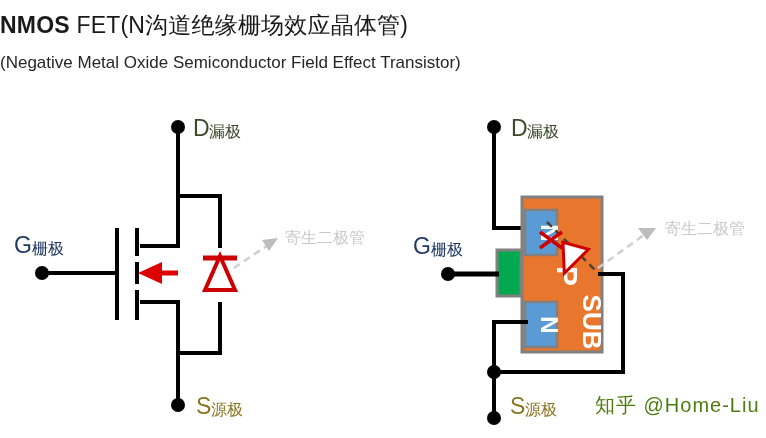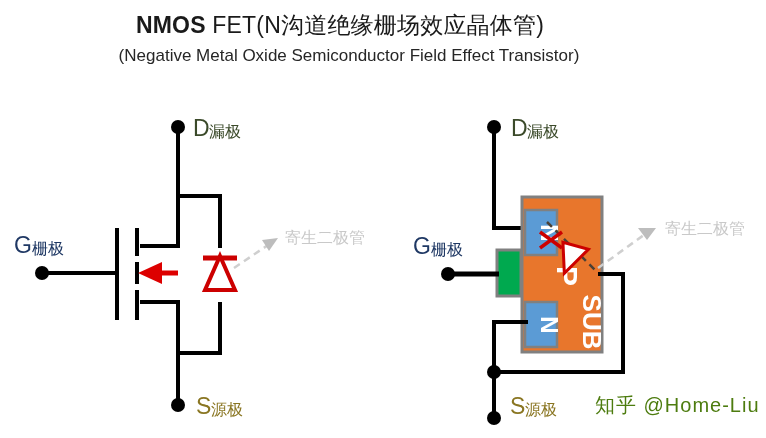--- a/index.html
+++ b/index.html
@@ -11,39 +11,38 @@
     position: relative;
     width: 766px;
     height: 438px;
     background: #ffffff;
     overflow: hidden;
     font-family: "Liberation Sans", "DejaVu Sans", sans-serif;
   }
   .title-block {
     position: absolute;
     top: 10px;
-    left: 9px;
+    left: 0;
     width: 662px;
-    text-align: center;
+    text-align: left;
   }
   .title-main {
     font-size: 23px;
     color: #1a1a1a;
     letter-spacing: 0.2px;
     white-space: nowrap;
   }
   .title-main .strong {
     font-weight: bold;
   }
   .title-sub {
     font-size: 17px;
     color: #262626;
-    margin-top: 5px;
+    margin-top: 12px;
     white-space: nowrap;
-    padding-left: 18px;
   }
   svg.diagram {
     position: absolute;
     top: 0;
     left: 0;
   }
   .lbl {
     font-family: "Liberation Sans", "DejaVu Sans", sans-serif;
   }
   .lbl-big {

